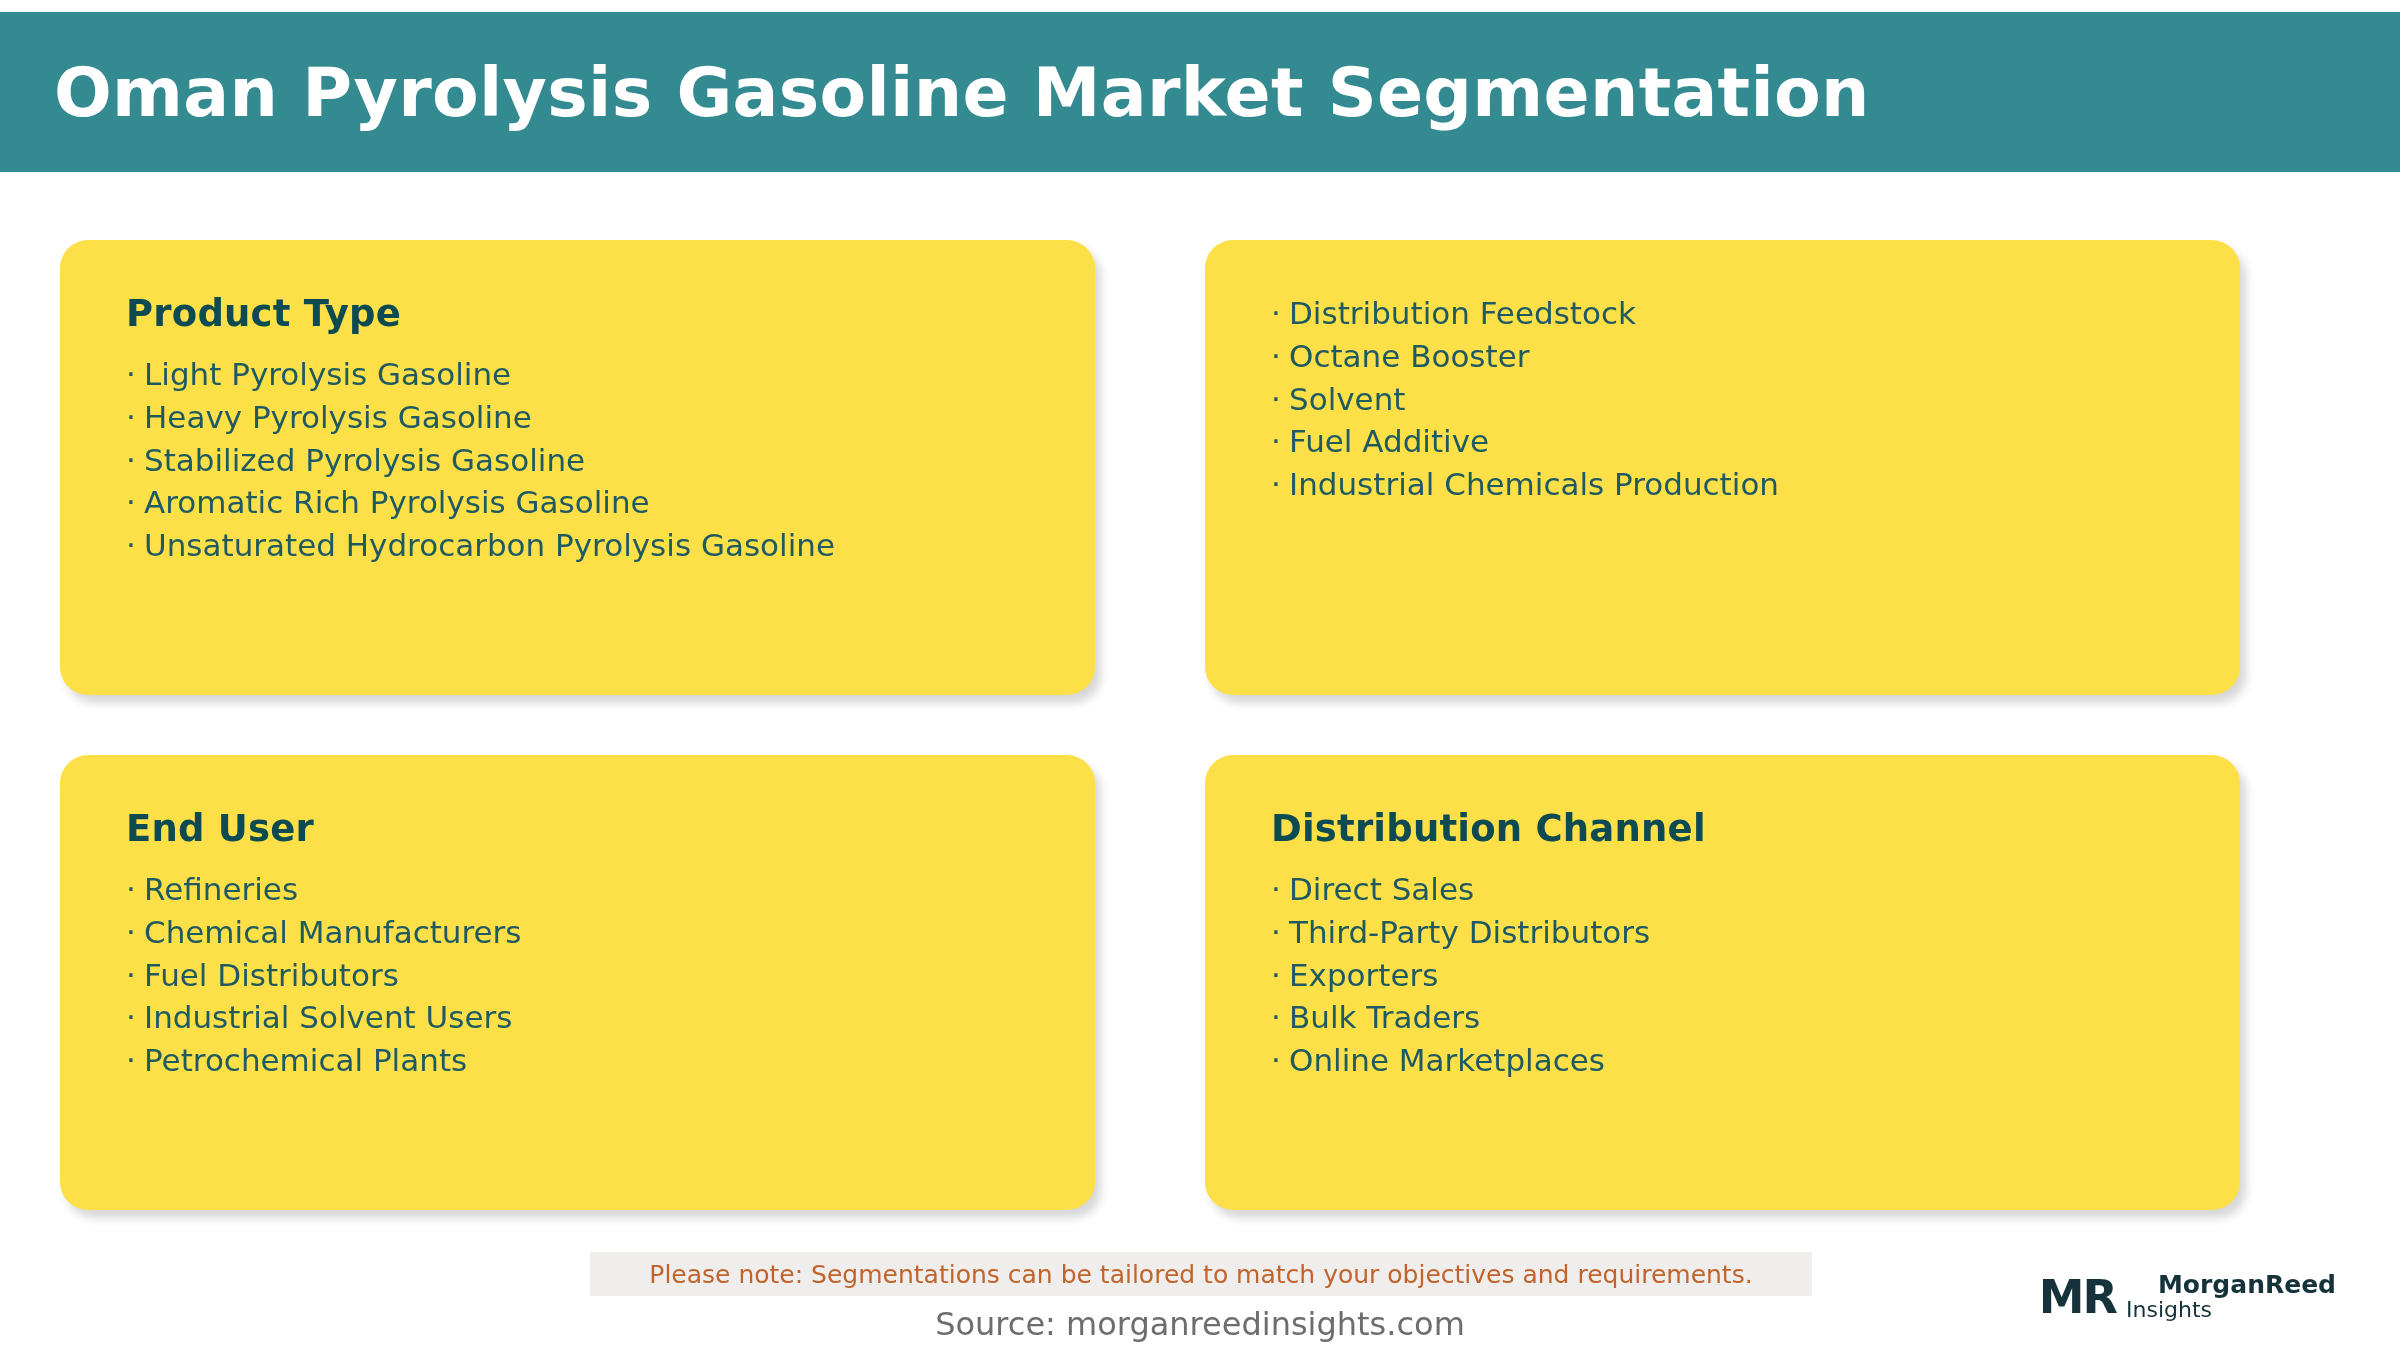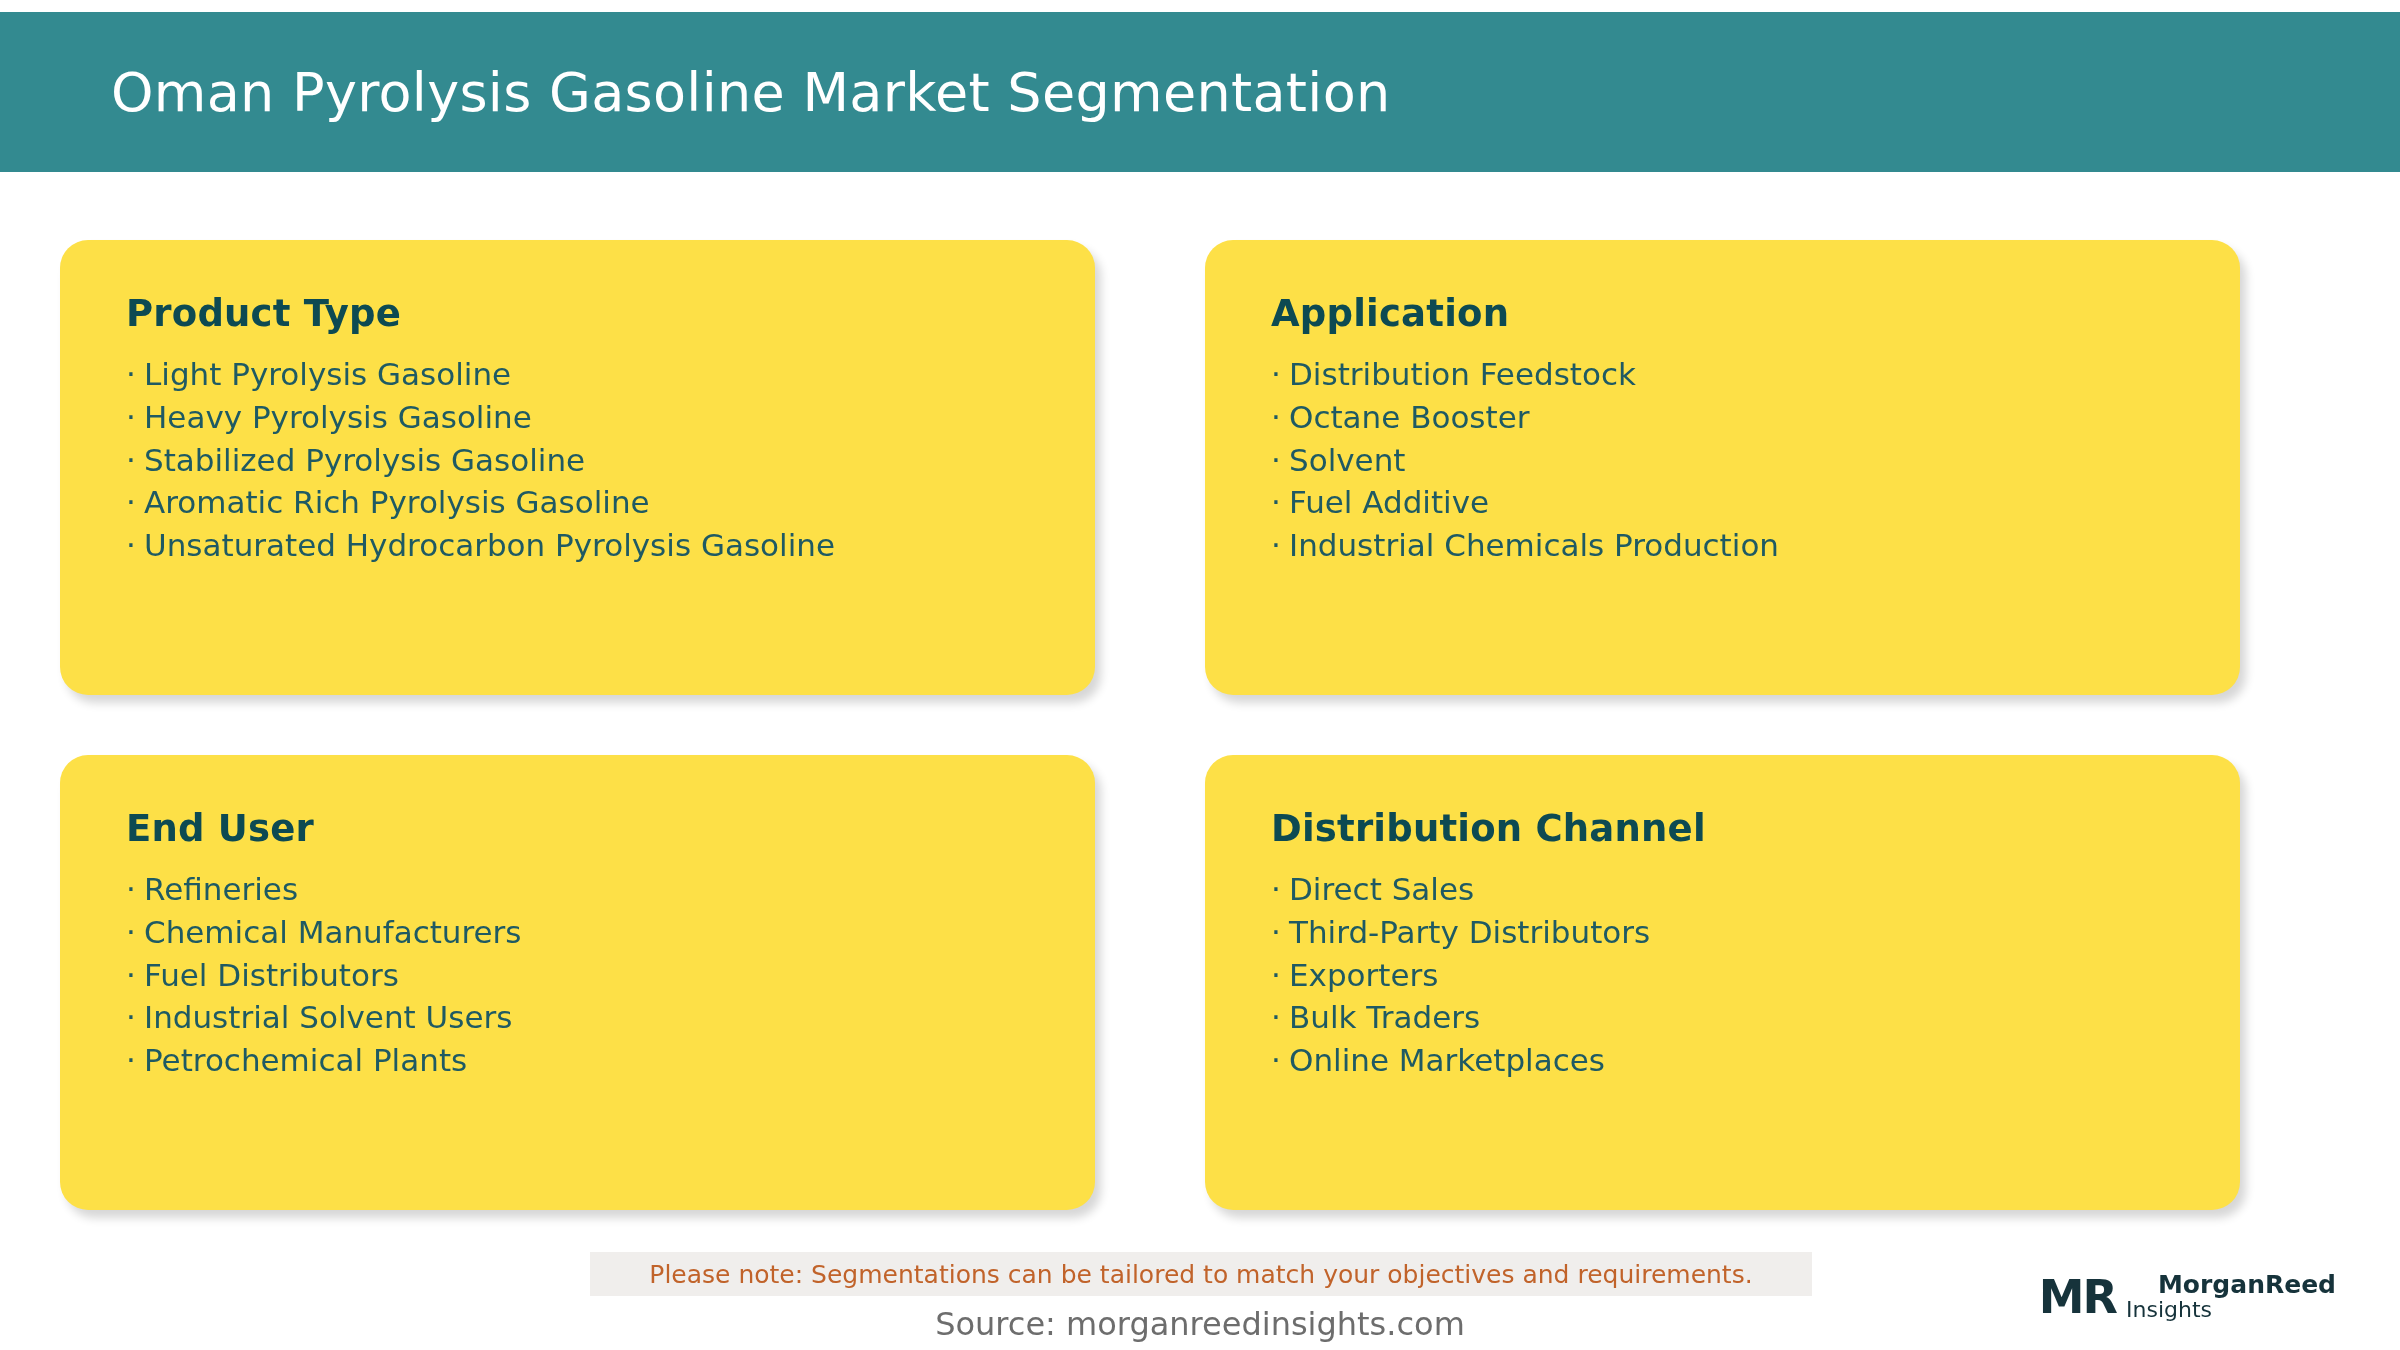--- a/index.html
+++ b/index.html
@@ -21,24 +21,24 @@
     left: 0;
     top: 12px;
     width: 2400px;
     height: 160px;
     background: #338a90;
     display: flex;
     align-items: center;
   }
   .header-title {
     color: #ffffff;
-    font-size: 54px;
-    font-weight: normal;
+    font-size: 68px;
+    font-weight: bold;
     letter-spacing: 0.3px;
-    margin-left: 111px;
+    margin-left: 54px;
   }
 
   
   .grid {
     position: absolute;
     left: 60px;
     top: 240px;
     width: 2180px;
     display: grid;
     grid-template-columns: 1035px 1035px;
@@ -160,21 +160,20 @@
     <ul class="card-list">
       <li><span class="bullet">·</span><span>Light Pyrolysis Gasoline</span></li>
       <li><span class="bullet">·</span><span>Heavy Pyrolysis Gasoline</span></li>
       <li><span class="bullet">·</span><span>Stabilized Pyrolysis Gasoline</span></li>
       <li><span class="bullet">·</span><span>Aromatic Rich Pyrolysis Gasoline</span></li>
       <li><span class="bullet">·</span><span>Unsaturated Hydrocarbon Pyrolysis Gasoline</span></li>
     </ul>
   </div>
 
   <div class="card">
-    <div class="card-title">Application</div>
     <ul class="card-list">
       <li><span class="bullet">·</span><span>Distribution Feedstock</span></li>
       <li><span class="bullet">·</span><span>Octane Booster</span></li>
       <li><span class="bullet">·</span><span>Solvent</span></li>
       <li><span class="bullet">·</span><span>Fuel Additive</span></li>
       <li><span class="bullet">·</span><span>Industrial Chemicals Production</span></li>
     </ul>
   </div>
 
   <div class="card">

